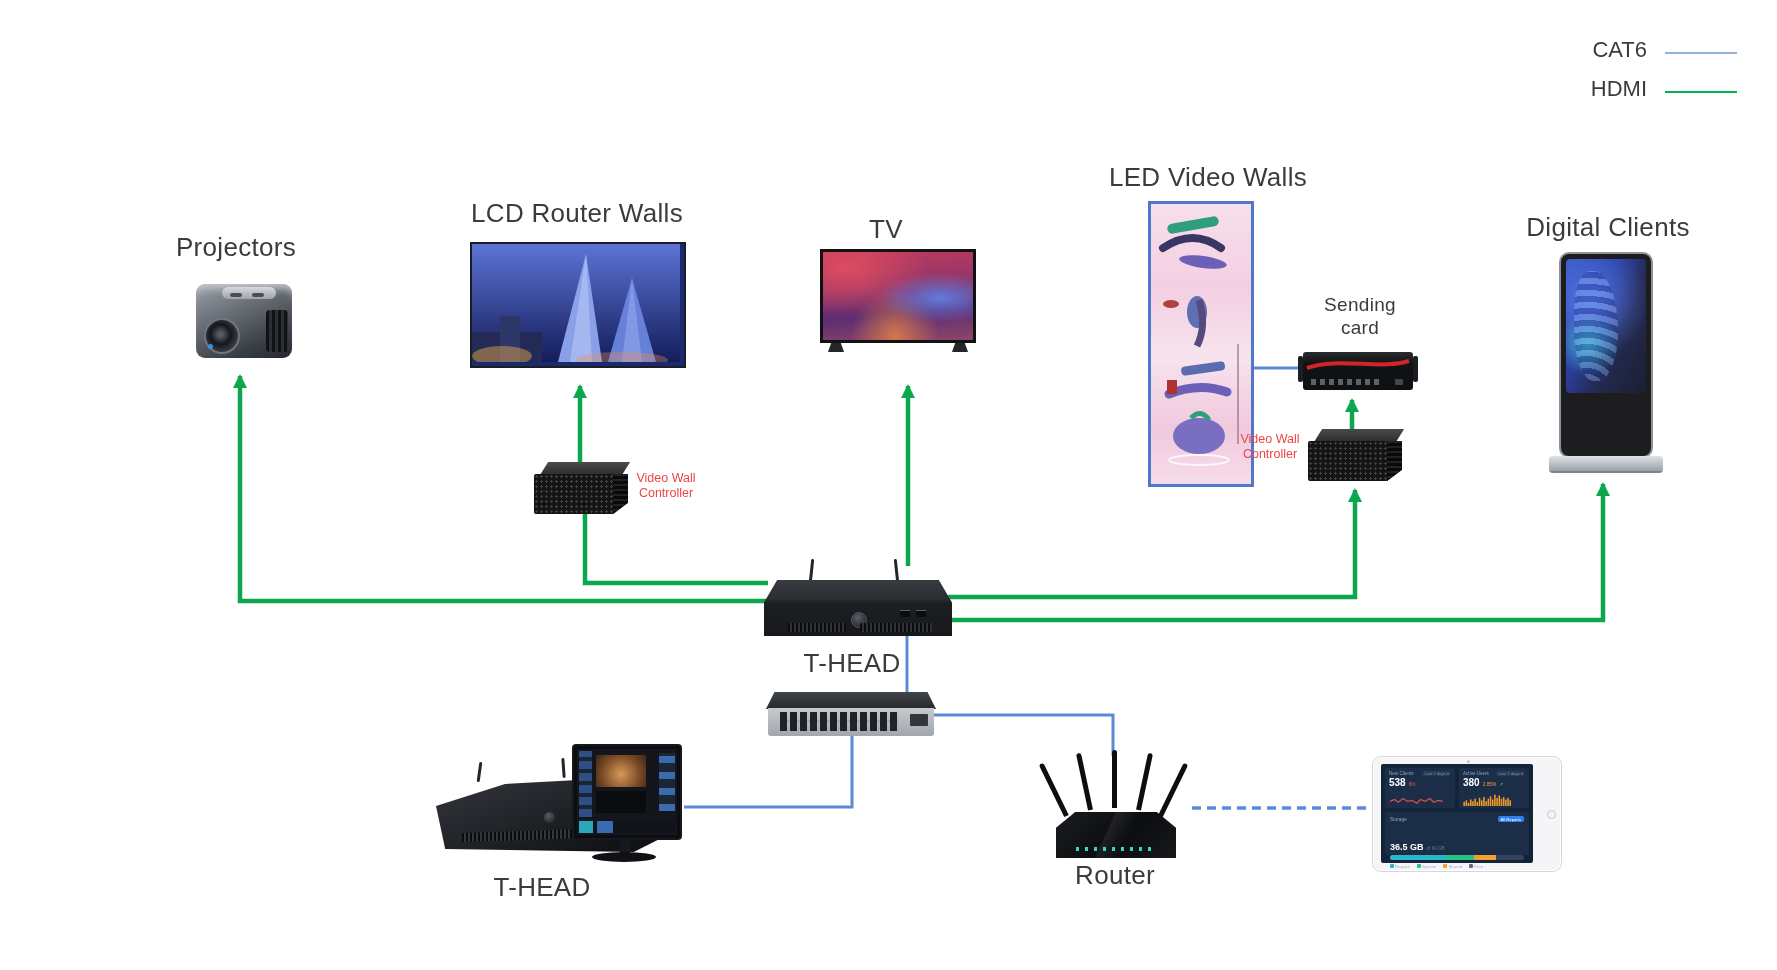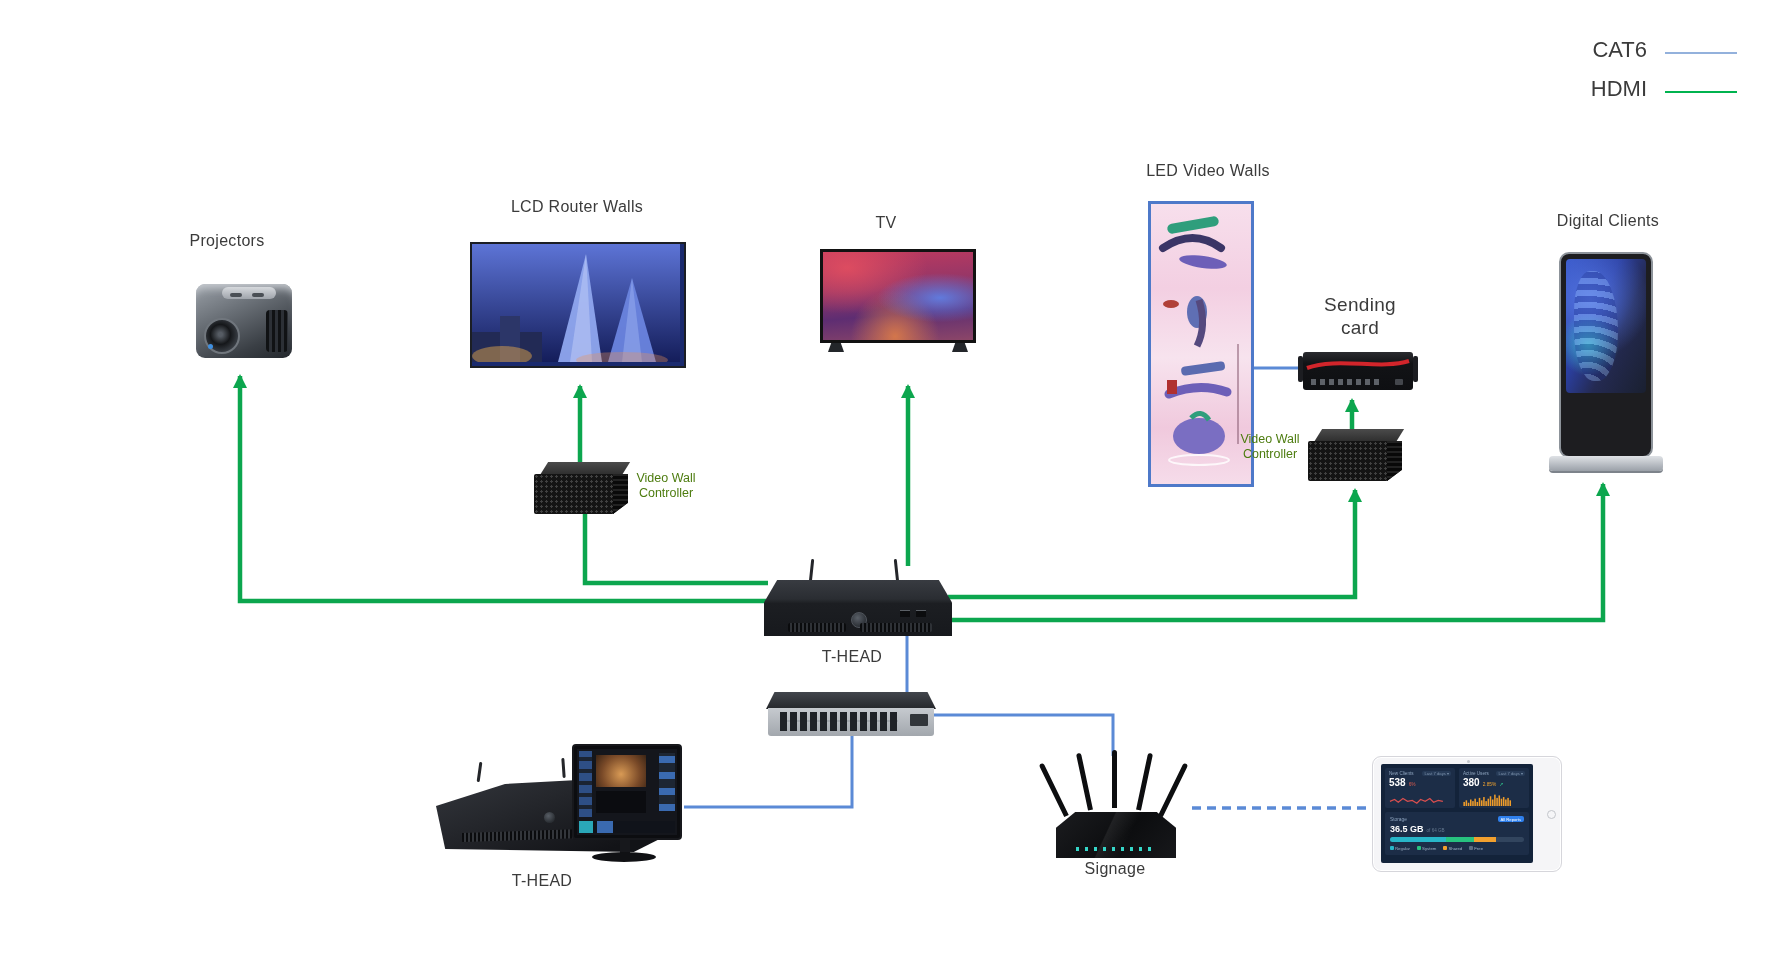--- a/index.html
+++ b/index.html
@@ -1,20 +1,20 @@
 <!DOCTYPE html>
 <html><head>
 <meta charset="utf-8">
 <style>
   html,body{margin:0;padding:0;background:#ffffff;}
   .canvas{position:relative;width:1777px;height:970px;background:#ffffff;overflow:hidden;
           font-family:"Liberation Sans",sans-serif;color:#3c3c3c;}
   .abs{position:absolute;}
-  .node-label{position:absolute;text-align:center;font-size:16px;color:#3b3b3b;letter-spacing:.3px;}
-  .small-label{position:absolute;text-align:center;font-size:12.5px;color:#4d7c0f;line-height:1.2;}
+  .node-label{position:absolute;text-align:center;font-size:26px;color:#3b3b3b;letter-spacing:.3px;}
+  .small-label{position:absolute;text-align:center;font-size:12.5px;color:#ef4444;line-height:1.2;}
   .wires{position:absolute;left:0;top:0;z-index:1;}
   .device{position:absolute;z-index:2;}
   .lbl{z-index:3;}
 
   
   .legend-label{position:absolute;font-size:22px;color:#3b3b3b;text-align:right;width:85px;}
   .legend-line{position:absolute;height:2px;width:72px;}
 
   
   .projector{left:196px;top:284px;width:96px;height:74px;border-radius:9px;
@@ -155,21 +155,21 @@
   .tc-valrow{display:flex;align-items:baseline;gap:3px;margin-top:1px;}
   .tc-value{font-size:10px;font-weight:bold;color:#ffffff;}
   .tc-delta-red{font-size:4.8px;color:#d95b4e;}
   .tc-delta-orange{font-size:4.8px;color:#f0a32f;}
   .tc-uparrow{font-size:5px;color:#2fc98e;}
   .tc-spark{position:absolute;left:4px;right:4px;bottom:2px;height:13px;}
   .tab-storage{background:#1c2d47;border-radius:2px;margin-top:4px;padding:4px 5px;position:relative;height:43px;box-sizing:border-box;}
   .ts-head{display:flex;justify-content:space-between;align-items:center;}
   .ts-title{font-size:4.8px;color:#8ea4bf;}
   .ts-action{background:#2f80ed;color:#fff;font-size:4.2px;border-radius:2px;padding:.5px 3px;}
-  .ts-valrow{display:flex;align-items:baseline;gap:3px;margin-top:2px;}
+  .ts-valrow{display:flex;align-items:baseline;gap:3px;margin-top:20px;}
   .ts-used{font-size:9px;font-weight:bold;color:#fff;}
   .ts-total{font-size:4.6px;color:#64788f;}
   .ts-bar{margin-top:3px;height:5px;border-radius:3px;background:#32455e;overflow:hidden;display:flex;}
   .ts-seg1{width:42%;background:#28b6c8;}
   .ts-seg2{width:21%;background:#27c27f;}
   .ts-seg3{width:16%;background:#f2a02e;}
   .ts-legend{display:flex;gap:7px;margin-top:3.5px;font-size:4.3px;color:#9fb2c8;align-items:center;}
   .ts-li{display:flex;align-items:center;gap:1.5px;white-space:nowrap;}
   .dot{width:3.5px;height:3.5px;border-radius:1px;display:inline-block;}
   .dot1{background:#28b6c8;} .dot2{background:#27c27f;} .dot3{background:#f2a02e;} .dot4{background:#5a6c82;}
@@ -201,31 +201,31 @@
     <polyline points="1192,808 1366,808" fill="none" stroke="#5b8ad6" stroke-width="3.5" stroke-dasharray="9 6"></polyline>
   </svg>
 
   <div>
     <span class="legend-label abs lbl" style="left:1562px;top:37px;">CAT6</span>
     <span class="legend-line abs" style="left:1665px;top:52px;background:#93b1dc;"></span>
     <span class="legend-label abs lbl" style="left:1562px;top:76px;">HDMI</span>
     <span class="legend-line abs" style="left:1665px;top:91px;background:#00b34f;"></span>
   </div>
 
-  <div class="node-label lbl" style="left:147px;top:232px;width:160px;">Projectors</div>
+  <div class="node-label lbl" style="left:156px;top:232px;width:160px;">Projectors</div>
   <div class="node-label lbl" style="left:466px;top:198px;width:222px;">LCD Router Walls</div>
   <div class="node-label lbl" style="left:846px;top:214px;width:80px;">TV</div>
   <div class="node-label lbl" style="left:1093px;top:162px;width:230px;">LED Video Walls</div>
   <div class="node-label lbl" style="left:1308px;top:294px;width:104px;font-size:19px;line-height:1.2;">Sending card</div>
   <div class="node-label lbl" style="left:1513px;top:212px;width:190px;">Digital Clients</div>
   <div class="small-label lbl" style="left:628px;top:471px;width:76px;">Video Wall Controller</div>
   <div class="small-label lbl" style="left:1232px;top:432px;width:76px;">Video Wall Controller</div>
   <div class="node-label lbl" style="left:790px;top:648px;width:124px;">T-HEAD</div>
   <div class="node-label lbl" style="left:478px;top:872px;width:128px;">T-HEAD</div>
-  <div class="node-label lbl" style="left:1053px;top:860px;width:124px;">Signage</div>
+  <div class="node-label lbl" style="left:1053px;top:860px;width:124px;">Router</div>
 
   <div class="device projector">
     <div class="pj-top">
       <span class="pj-slot" style="left:8px;"></span>
       <span class="pj-slot" style="left:30px;"></span>
     </div>
     <div class="pj-lens"></div>
     <div class="pj-vent"></div>
     <div class="pj-led"></div>
   </div>

